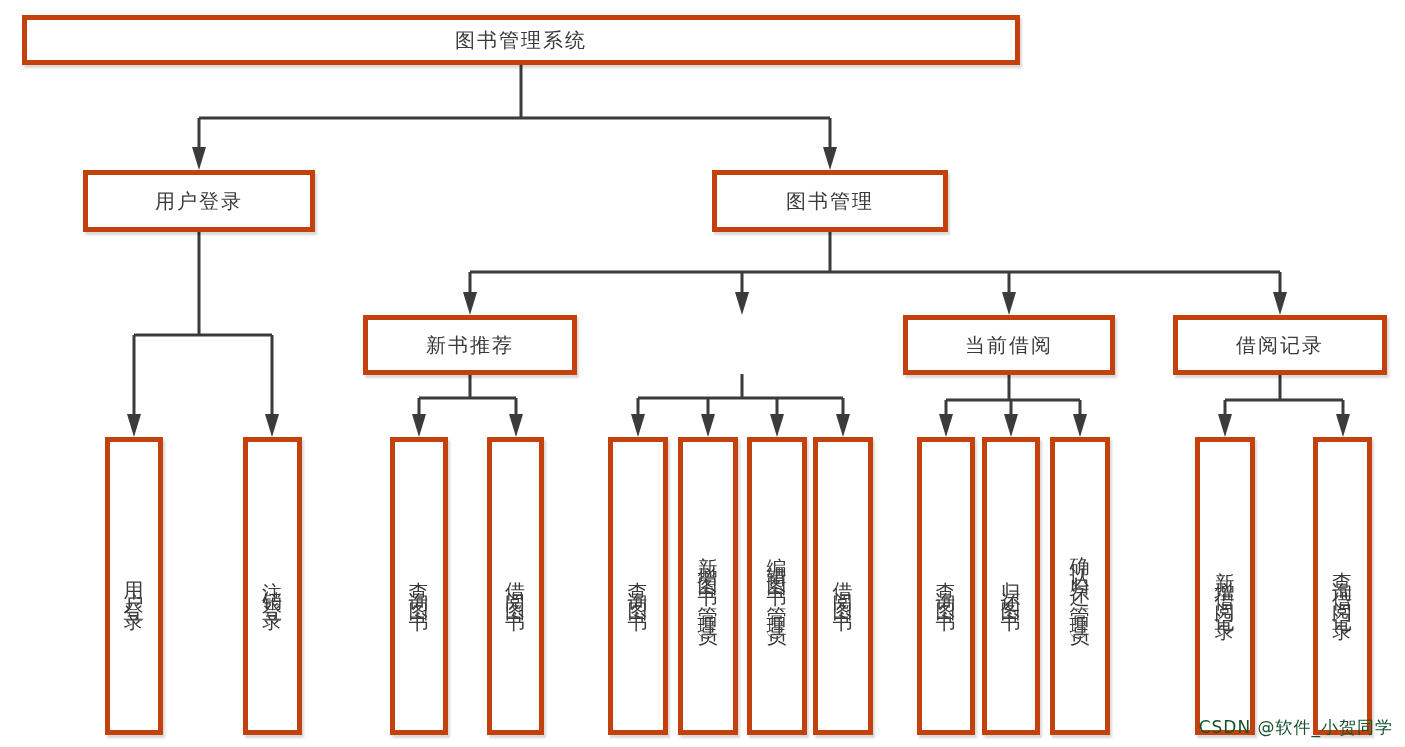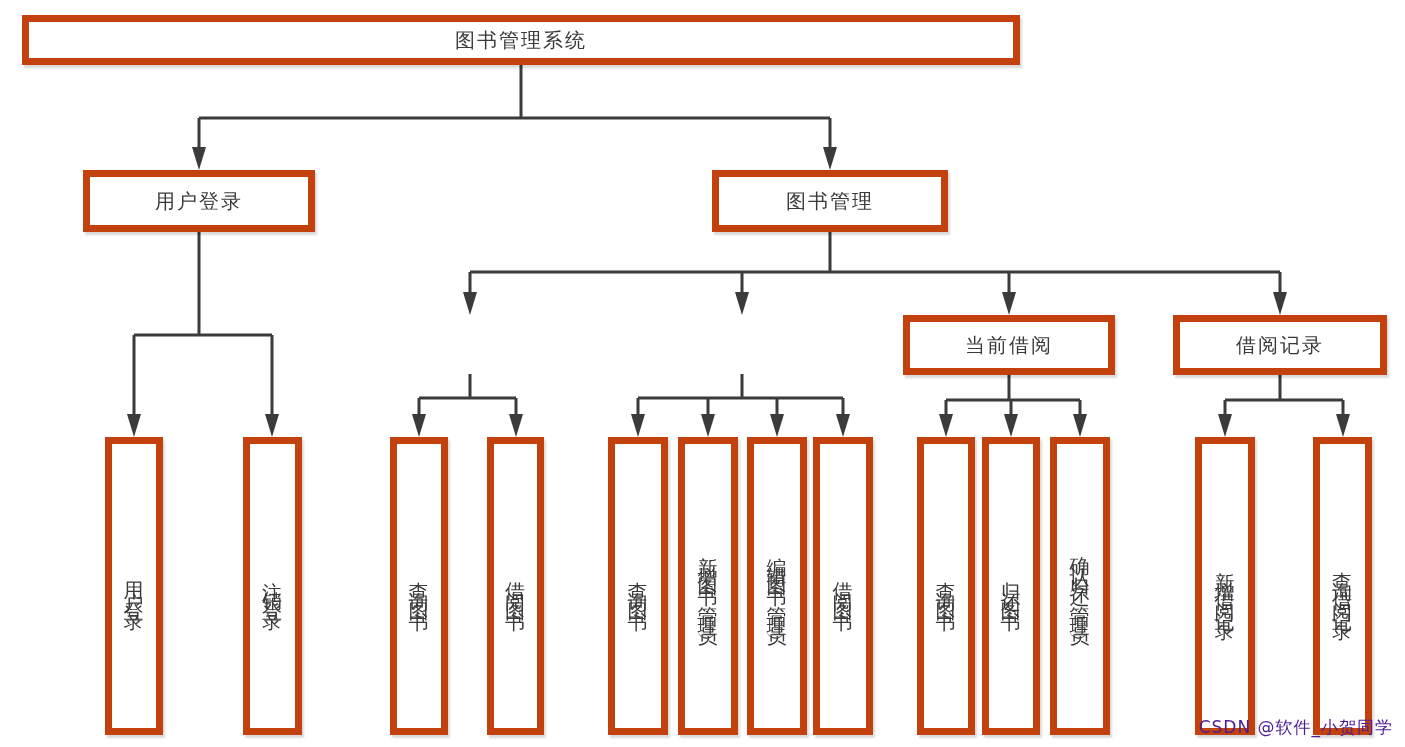--- a/index.html
+++ b/index.html
@@ -11,38 +11,38 @@
     overflow:hidden;
   }
   .connectors{
     position:absolute;left:0;top:0;width:1405px;height:747px;
     pointer-events:none;
   }
   .node{
     position:absolute;
     box-sizing:border-box;
     background:#ffffff;
-    border:7px solid #c2410c;
+    border:5px solid #c2410c;
     display:flex;align-items:center;justify-content:center;
     color:#3a3a3a;
     font-size:20px;
     box-shadow:2px 3px 2px rgba(0,0,0,0.15);
   }
   .node.h{letter-spacing:2px;white-space:nowrap;}
   .node.v .vtext{
     writing-mode:vertical-rl;
     text-orientation:mixed;
     letter-spacing:10px;
     line-height:1;
   }
   .watermark{
     position:absolute;
     top:716px;right:12px;
     font-size:17px;
-    color:#4c1d95;
+    color:#14532d;
     letter-spacing:1px;
     white-space:nowrap;
   }
 </style>
 </head>
 <body>
 
 <div class="stage">
 
   <svg class="connectors" viewBox="0 0 1405 747" xmlns="http://www.w3.org/2000/svg">
@@ -89,20 +89,23 @@
     <span>图书管理系统</span>
   </div>
 
   <div class="node h" style="left:83px;top:170px;width:232px;height:62px;">
     <span>用户登录</span>
   </div>
   <div class="node h" style="left:712px;top:170px;width:236px;height:62px;align-items:center;">
     <span>图书管理</span>
   </div>
 
+  <div class="node h" style="left:363px;top:315px;width:214px;height:60px;">
+    <span>新书推荐</span>
+  </div>
   <div class="node h" style="left:1173px;top:315px;width:214px;height:60px;">
     <span>借阅记录</span>
   </div>
   <div class="node h" style="left:903px;top:315px;width:212px;height:60px;">
     <span>当前借阅</span>
   </div>
 
   <div class="node v" style="left:105px;top:437px;width:58px;height:298px;">
     <span class="vtext">用户登录</span>
   </div>

